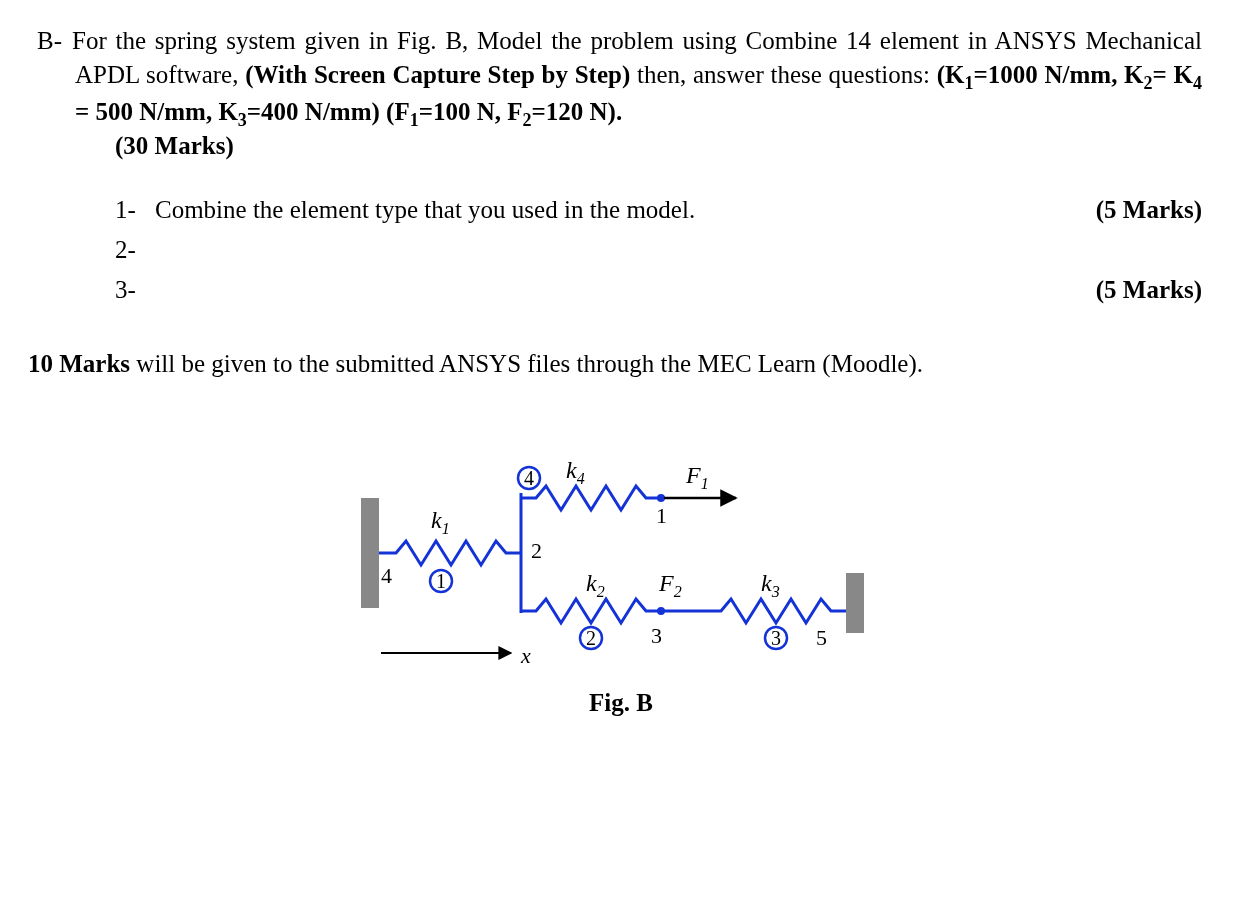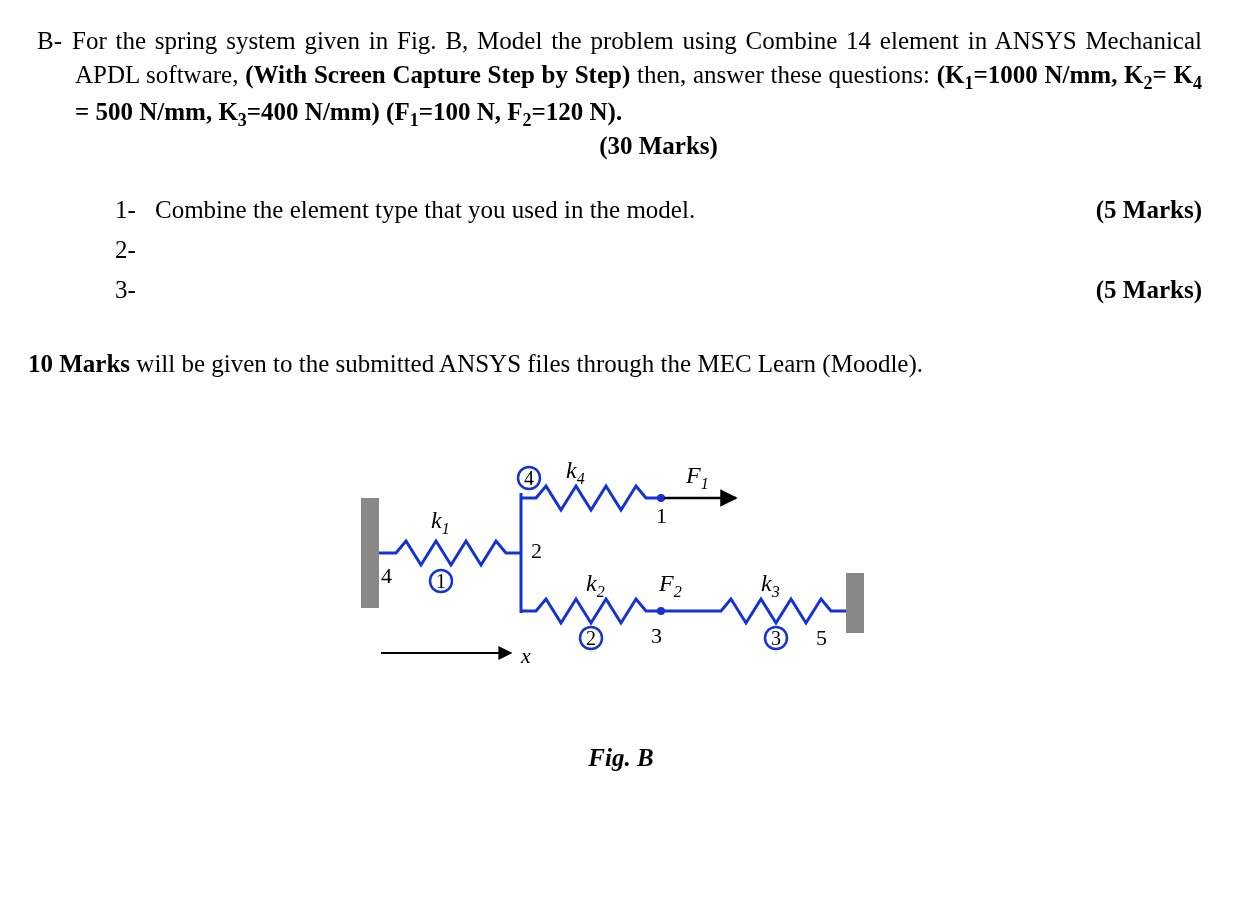--- a/index.html
+++ b/index.html
@@ -37,43 +37,41 @@
     line-height: 1.6;
   }
   .q-left {
     display: flex;
   }
   .q-num {
     width: 40px;
   }
   .marks-line {
     display: flex;
-    justify-content: center;
+    justify-content: flex-start;
     margin-left: 100px;
     margin-right: 25px;
   }
   .bold { font-weight: bold; }
   .note-para {
     margin-left: 13px;
     margin-right: 25px;
     line-height: 1.5;
     margin-top: 35px;
   }
   .fig-wrap {
     margin-top: 70px;
     text-align: center;
   }
   .fig-svg {
     display: inline-block;
   }
   .fig-caption {
-    margin-top: 55px;
     font-weight: bold;
     text-align: center;
-    font-style: italic;
   }
   .sub { font-size: 0.72em; vertical-align: sub; }
   svg text {
     font-family: "Times New Roman", Times, serif;
   }
 </style>
 </head>
 <body>
 <div class="page">
 

